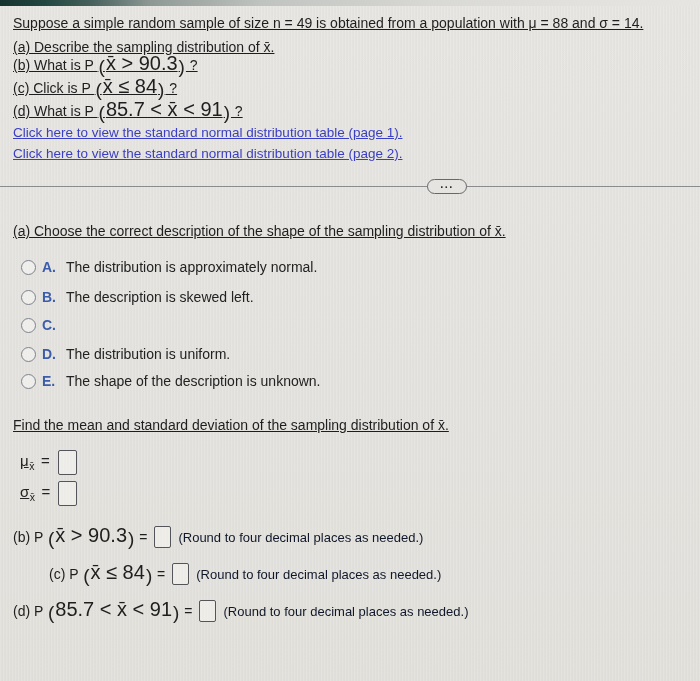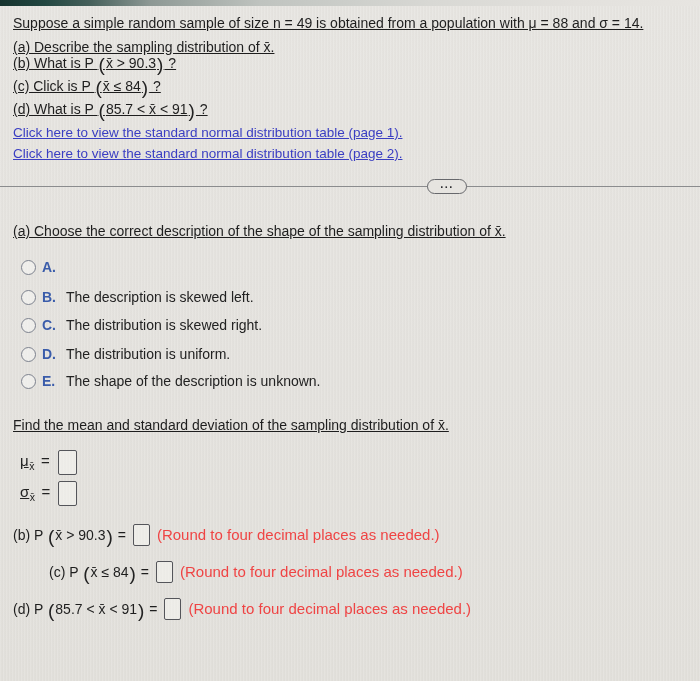--- a/index.html
+++ b/index.html
@@ -15,21 +15,21 @@
   .txt{font-size:14px;line-height:20px;color:#1e1e1e;text-decoration:underline;}
 
   
   .topbar{
     top:0;left:0;width:700px;height:6px;
     background:linear-gradient(90deg,#16332e 0px,#224741 45px,#46605b 90px,#8d9894 150px,#bfc3bf 260px,#d8d8d4 430px,#e3e1dd 575px,#e7e5e1 700px);
   }
 
   
   .paren{font-size:19px;font-weight:400;vertical-align:-3px;color:#222;padding:0 1px;}
-  .mexpr{font-size:14px;}
+  .mexpr{font-size:20px;}
 
   a.tbl-link{color:#3a3ec2;text-decoration:underline;font-size:13.5px;}
 
   .divider-line{top:186px;left:0;width:700px;border-top:1.6px solid #8b8c8e;height:0;}
   .pill{
     top:179px;left:427px;width:38px;height:13px;
     border:1.2px solid #67686c;border-radius:8px;
     background:#e6e4e0;
     display:flex;align-items:center;justify-content:center;
     cursor:pointer;
@@ -51,21 +51,21 @@
   .ansbox{
     display:inline-block;vertical-align:middle;
     border:1.1px solid #54555a;border-radius:2px;
     background:rgba(250,250,247,0.45);
     font-size:13px;padding:0;box-sizing:border-box;
   }
   .box-lg{width:19px;height:25px;}
   .box-sm{width:17px;height:22px;margin:0 7px 3px 7px;}
 
   .prob-row{left:13px;width:680px;font-size:14px;color:#1e1e1e;white-space:nowrap;}
-  .prob-note{font-size:15px;color:#ef4444;text-align:center;}
+  .prob-note{font-size:13px;color:#0f172a;text-align:center;}
 </style>
 </head>
 <body>
 
 <div class="abs topbar"></div>
 
 <div class="abs txt" style="top:13px;left:13px;">Suppose a simple random sample of size n = 49 is obtained from a population with μ = 88 and σ = 14.</div>
 <div class="abs txt" style="top:37px;left:13px;">(a) Describe the sampling distribution of x̄.</div>
 
 <div class="abs txt" style="top:53px;left:13px;">
@@ -84,30 +84,30 @@
 <div class="abs divider-line"></div>
 <div class="abs pill">
   <span>...</span>
 </div>
 
 <div class="abs txt" style="top:221px;left:13px;">(a) Choose the correct description of the shape of the sampling distribution of x̄.</div>
 
 <div class="abs opt-row" style="top:259px;">
   <span class="radio"></span>
   <span class="opt-letter">A.</span>
+  <span class="opt-text">The distribution is approximately normal.</span>
 </div>
 <div class="abs opt-row" style="top:289px;">
   <span class="radio"></span>
   <span class="opt-letter">B.</span>
   <span class="opt-text">The description is skewed left.</span>
 </div>
 <div class="abs opt-row" style="top:317px;">
   <span class="radio"></span>
   <span class="opt-letter">C.</span>
-  <span class="opt-text">The distribution is skewed right.</span>
 </div>
 <div class="abs opt-row" style="top:346px;">
   <span class="radio"></span>
   <span class="opt-letter">D.</span>
   <span class="opt-text">The distribution is uniform.</span>
 </div>
 <div class="abs opt-row" style="top:373px;">
   <span class="radio"></span>
   <span class="opt-letter">E.</span>
   <span class="opt-text">The shape of the description is unknown.</span>

